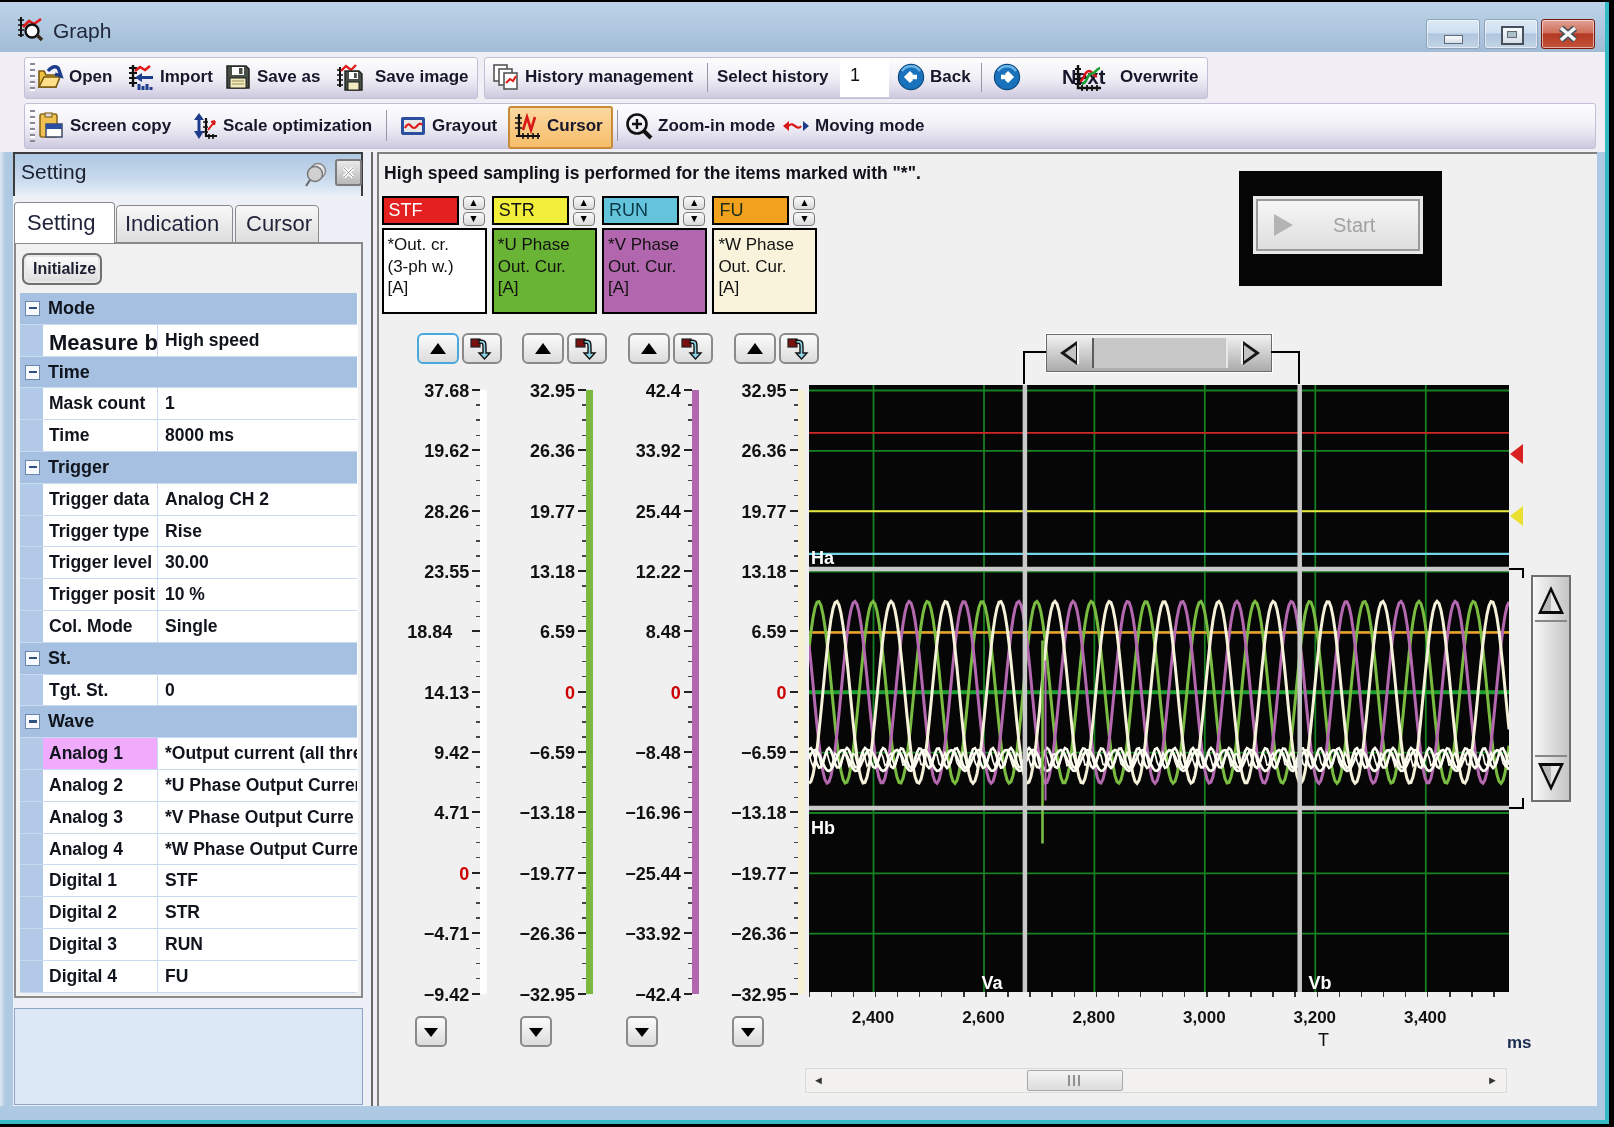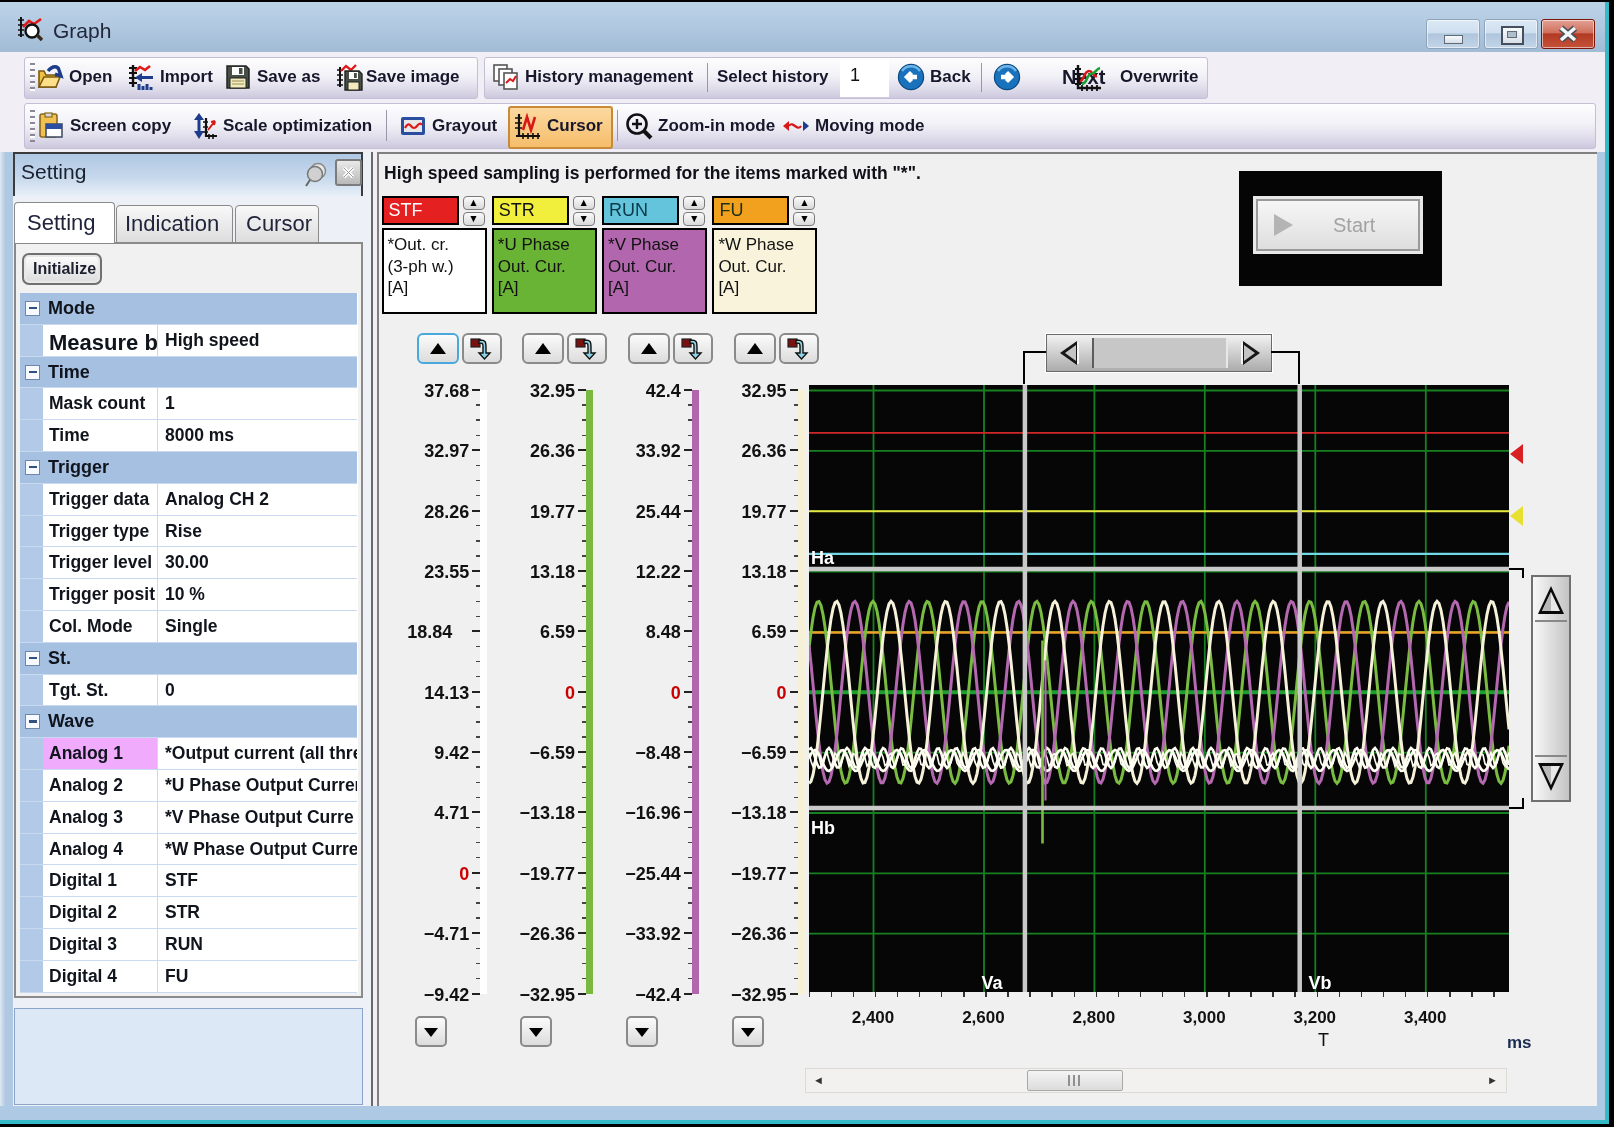--- a/index.html
+++ b/index.html
@@ -71,21 +71,21 @@
     <div style="position:absolute;display:flex;align-items:center;font-size:17px;font-weight:bold;color:#17172b;white-space:nowrap;left:337px;top:62px;height:30px;">
       <svg style="width:28px;height:28px;flex:none;" viewBox="0 0 28 28">
         <path d="M3 4 v20" stroke="#111" stroke-width="2"></path>
         <path d="M0 7 h6 M0 12 h6 M0 17 h6 M0 22 h6" stroke="#111" stroke-width="1.6"></path>
         <path d="M4 8 L9 3 L14 7 L19 2" stroke="#e01818" stroke-width="2.4" fill="none"></path>
         <path d="M8 8 h14 l3 3 v16 h-17 Z" fill="#474f47" stroke="#20241f" stroke-width="1.4"></path>
         <rect x="12" y="9" width="9" height="7" fill="#fff"></rect>
         <rect x="17" y="10" width="2.8" height="5" fill="#474f47"></rect>
         <rect x="11" y="19" width="11" height="8" fill="#f3ebc0" stroke="#20241f" stroke-width="1"></rect>
       </svg>
-      <span style="margin-left:1px;">Save image</span>
+      <span style="margin-left:10px;">Save image</span>
     </div>
     <div style="position:absolute;display:flex;align-items:center;font-size:17px;font-weight:bold;color:#17172b;white-space:nowrap;left:492px;top:62px;height:30px;">
       <svg style="width:28px;height:28px;flex:none;" viewBox="0 0 28 28">
         <rect x="2" y="2" width="13" height="16" fill="#fff" stroke="#555" stroke-width="1.6"></rect>
         <rect x="7" y="6" width="13" height="16" fill="#fff" stroke="#555" stroke-width="1.6"></rect>
         <rect x="12" y="10" width="13" height="16" fill="#fff" stroke="#555" stroke-width="1.6"></rect>
         <path d="M14 20 L18 16 L21 18 L24 13" stroke="#e01818" stroke-width="2" fill="none"></path>
       </svg>
       <span style="margin-left:5px;">History management</span>
     </div>
@@ -498,21 +498,21 @@
     <div style="position:absolute;left:480.2px;top:390px;width:7px;height:603.5px;background:#ffffff;"></div>
     <div style="position:absolute;left:472.2px;top:389.0px;width:8px;height:2px;background:#222;"></div>
     <div style="position:absolute;left:476.2px;top:404.3875px;width:4px;height:1.4px;background:#444;"></div>
     <div style="position:absolute;left:476.2px;top:419.475px;width:4px;height:1.4px;background:#444;"></div>
     <div style="position:absolute;left:476.2px;top:434.5625px;width:4px;height:1.4px;background:#444;"></div>
     <div style="position:absolute;left:390.2px;top:381.0px;width:79px;height:18px;font-size:18px;font-weight:bold;color:#111;text-align:right;">37.68</div>
     <div style="position:absolute;left:472.2px;top:449.35px;width:8px;height:2px;background:#222;"></div>
     <div style="position:absolute;left:476.2px;top:464.7375px;width:4px;height:1.4px;background:#444;"></div>
     <div style="position:absolute;left:476.2px;top:479.82500000000005px;width:4px;height:1.4px;background:#444;"></div>
     <div style="position:absolute;left:476.2px;top:494.9125px;width:4px;height:1.4px;background:#444;"></div>
-    <div style="position:absolute;left:390.2px;top:441.35px;width:79px;height:18px;font-size:18px;font-weight:bold;color:#111;text-align:right;">32.97</div>
+    <div style="position:absolute;left:390.2px;top:441.35px;width:79px;height:18px;font-size:18px;font-weight:bold;color:#111;text-align:right;">19.62</div>
     <div style="position:absolute;left:472.2px;top:509.7px;width:8px;height:2px;background:#222;"></div>
     <div style="position:absolute;left:476.2px;top:525.0875px;width:4px;height:1.4px;background:#444;"></div>
     <div style="position:absolute;left:476.2px;top:540.175px;width:4px;height:1.4px;background:#444;"></div>
     <div style="position:absolute;left:476.2px;top:555.2624999999999px;width:4px;height:1.4px;background:#444;"></div>
     <div style="position:absolute;left:390.2px;top:501.7px;width:79px;height:18px;font-size:18px;font-weight:bold;color:#111;text-align:right;">28.26</div>
     <div style="position:absolute;left:472.2px;top:570.05px;width:8px;height:2px;background:#222;"></div>
     <div style="position:absolute;left:476.2px;top:585.4374999999999px;width:4px;height:1.4px;background:#444;"></div>
     <div style="position:absolute;left:476.2px;top:600.5249999999999px;width:4px;height:1.4px;background:#444;"></div>
     <div style="position:absolute;left:476.2px;top:615.6125px;width:4px;height:1.4px;background:#444;"></div>
     <div style="position:absolute;left:390.2px;top:562.05px;width:79px;height:18px;font-size:18px;font-weight:bold;color:#111;text-align:right;">23.55</div>

